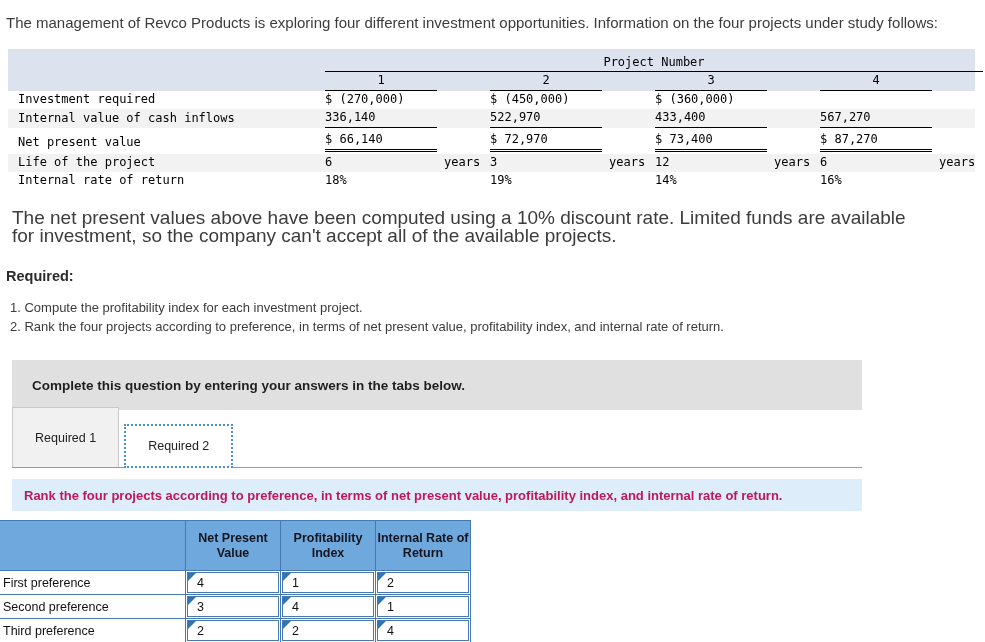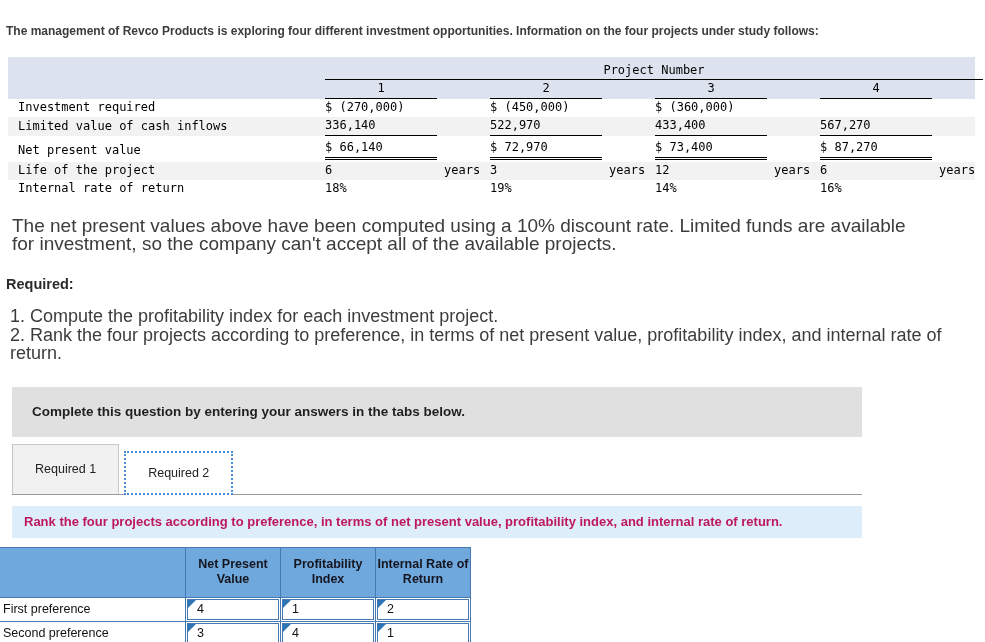--- a/index.html
+++ b/index.html
@@ -6,25 +6,24 @@
   html, body { background: #ffffff; }
   body {
     width: 985px; height: 642px;
     font-family: "Liberation Sans", sans-serif;
     color: #3c3c3c;
     overflow: hidden;
   }
 
   
   .intro {
-    margin: 22px 0 0 6px;
+    margin: 14px 0 0 6px;
     max-width: 940px;
-    font-size: 12px;
+    font-size: 15px;
     line-height: 18px;
-    font-weight: bold;
   }
 
   
   .acct {
     margin: 17px 0 0 8px;
     width: 967px;
     font-family: "DejaVu Sans Mono", "Liberation Mono", monospace;
     font-size: 12px;
     color: #000;
   }
@@ -63,42 +62,42 @@
     max-width: 910px;
     font-size: 19px;
     line-height: 18px;
   }
   .req-head {
     margin: 23px 0 6px 6px;
     font-size: 14.5px;
     font-weight: bold;
     color: #2b2b2b;
   }
-  .req-list { margin: 15px 0 0 10px; font-size: 18px; line-height: 18.5px; }
+  .req-list { margin: 15px 0 0 10px; font-size: 13px; line-height: 18.5px; }
 
   
   .panel { margin: 24px 0 0 12px; width: 850px; }
   .instruction {
     height: 50px;
     background: #e0e0e0;
     display: flex; align-items: center;
     padding-left: 20px;
     font-size: 13.5px;
     font-weight: bold;
     color: #1f1f1f;
   }
   .tabs {
     margin-top: 15px;
     display: flex;
     align-items: flex-end;
     border-bottom: 1px solid #9a9a9a;
     height: 43px;
   }
   .tab {
-    height: 50px;
+    height: 60px;
     display: flex; align-items: center;
     padding: 0 22px;
     font-size: 12.5px;
     color: #222;
     cursor: pointer;
   }
   .tab.inactive {
     background: #f1f1f1;
     border: 1px solid #c8c8c8;
     border-bottom: none;
@@ -204,21 +203,21 @@
       </div>
     <div class="cell">
         <div class="vbox">$ (450,000)</div>
       </div>
     <div class="cell">
         <div class="vbox">$ (360,000)</div>
       </div>
   </div>
 
   <div class="acct-row acct-stripe">
-    <div class="lbl">Limited value of cash inflows</div>
+    <div class="lbl">Internal value of cash inflows</div>
     <div class="cell">
         <div class="vbox u1">336,140</div>
       </div>
     <div class="cell">
         <div class="vbox u1">522,970</div>
       </div>
     <div class="cell">
         <div class="vbox u1">433,400</div>
       </div>
     <div class="cell">

